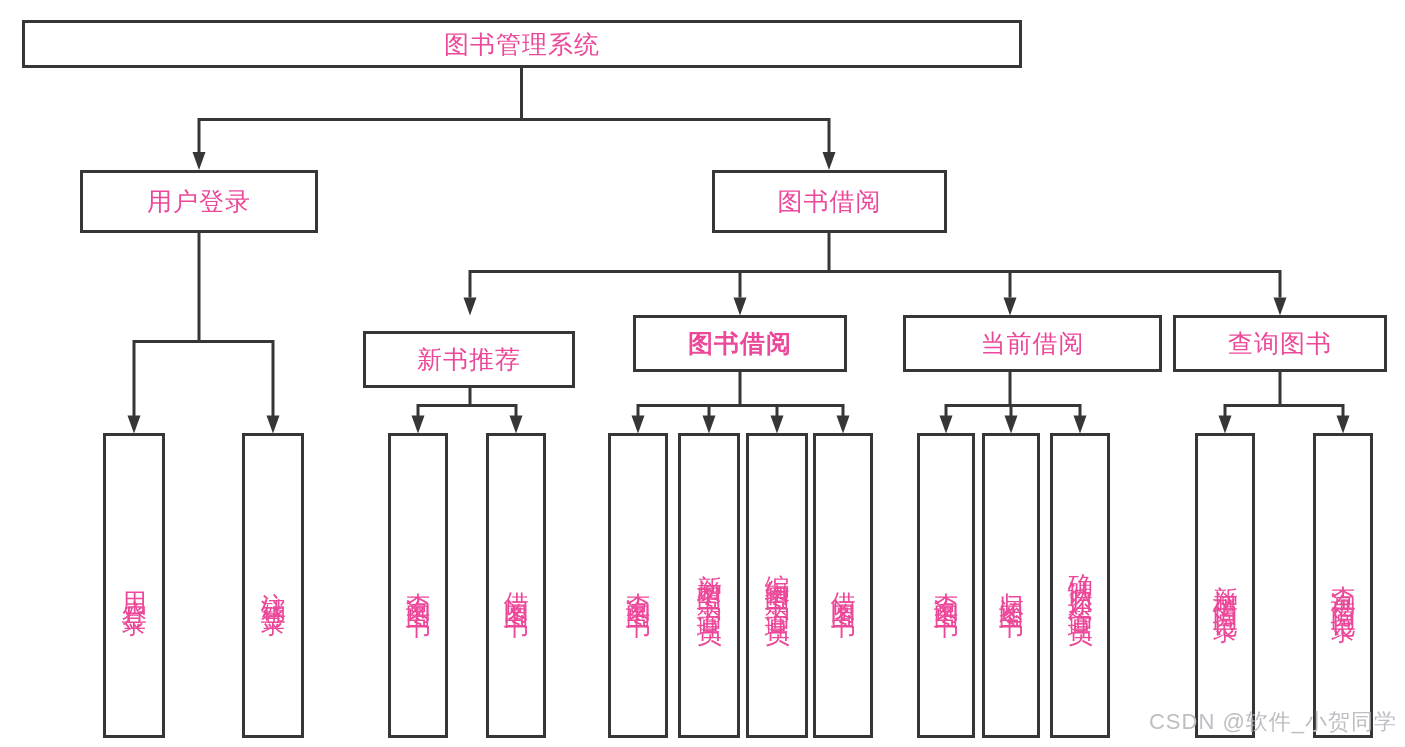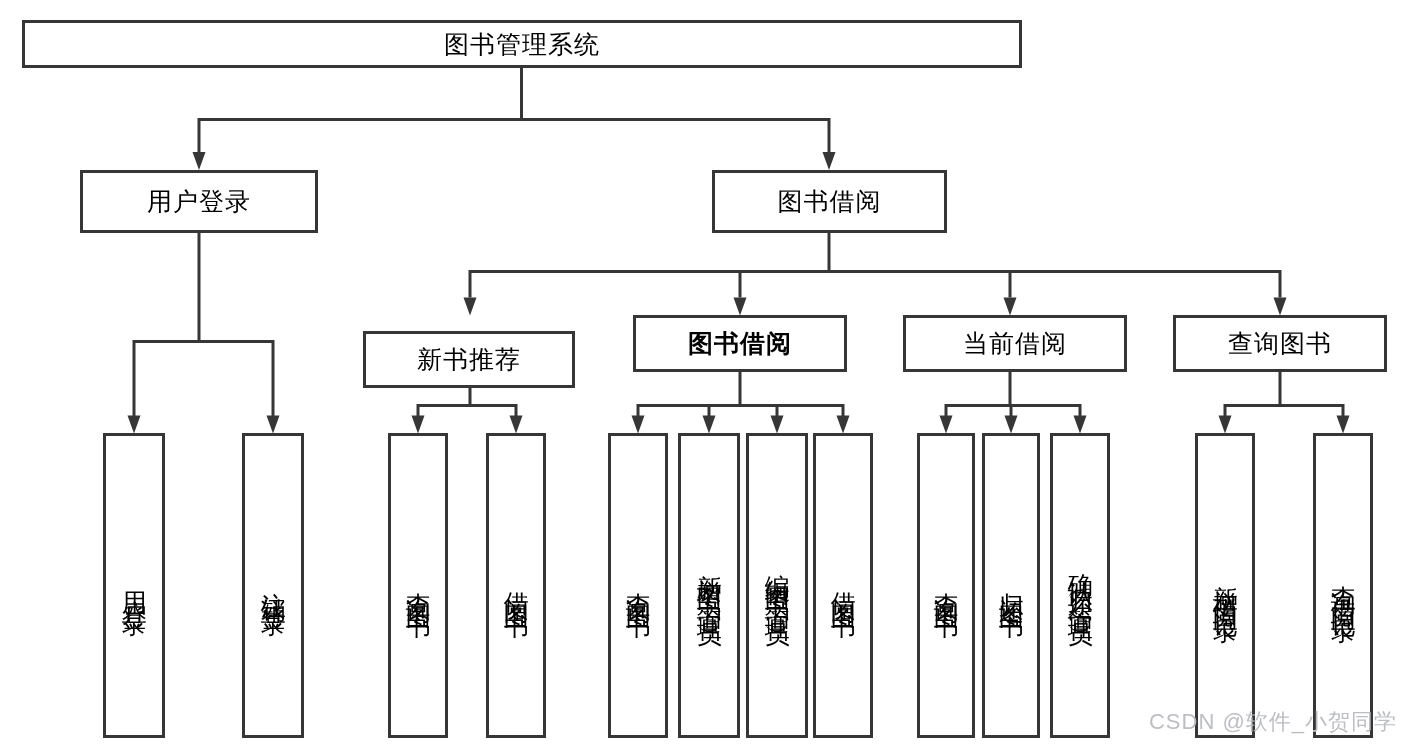--- a/index.html
+++ b/index.html
@@ -25,21 +25,21 @@
   }
   .box {
     position: absolute;
     box-sizing: border-box;
     border: 3px solid #363636;
     background: #ffffff;
     display: flex;
     align-items: center;
     justify-content: center;
     font-size: 25px;
-    color: #000000;
+    color: #ec4899;
     text-align: right;
     letter-spacing: 1px;
   }
   .leaf {
     writing-mode: vertical-rl;
     text-orientation: mixed;
     letter-spacing: 7px;
     line-height: 1.1;
     font-size: 25px;
   }
@@ -80,21 +80,21 @@
     </g>
   </svg>
 
   <div class="box" style="left:22px; top:20px; width:1000px; height:48px;">图书管理系统</div>
 
   <div class="box" style="left:80px; top:170px; width:238px; height:63px;">用户登录</div>
   <div class="box" style="left:712px; top:170px; width:235px; height:63px;">图书借阅</div>
 
   <div class="box" style="left:363px; top:331px; width:212px; height:57px;">新书推荐</div>
   <div class="box" style="left:633px; top:315px; width:214px; height:57px;font-weight:bold;">图书借阅</div>
-  <div class="box" style="left:903px; top:315px; width:224px; height:57px;">当前借阅</div>
+  <div class="box" style="left:903px; top:315px; width:259px; height:57px;">当前借阅</div>
   <div class="box" style="left:1173px; top:315px; width:214px; height:57px;">查询图书</div>
 
   <div class="box leaf" style="left:103px; top:433px; width:62px; height:305px;">用户登录</div>
   <div class="box leaf" style="left:242px; top:433px; width:62px; height:305px;">注销登录</div>
 
   <div class="box leaf" style="left:388px; top:433px; width:60px; height:305px;">查询图书</div>
   <div class="box leaf" style="left:486px; top:433px; width:60px; height:305px;">借阅图书</div>
 
   <div class="box leaf" style="left:608px; top:433px; width:60px; height:305px;">查询图书</div>
   <div class="box leaf" style="left:678px; top:433px; width:62px; height:305px;">新增图书（管理员）</div>

